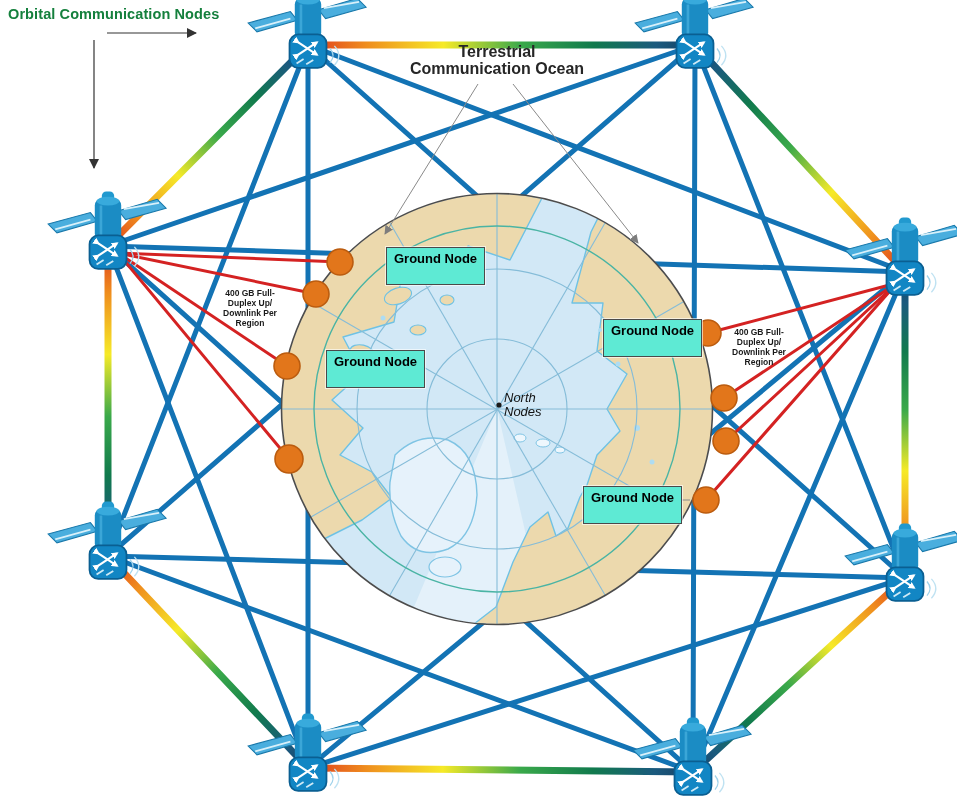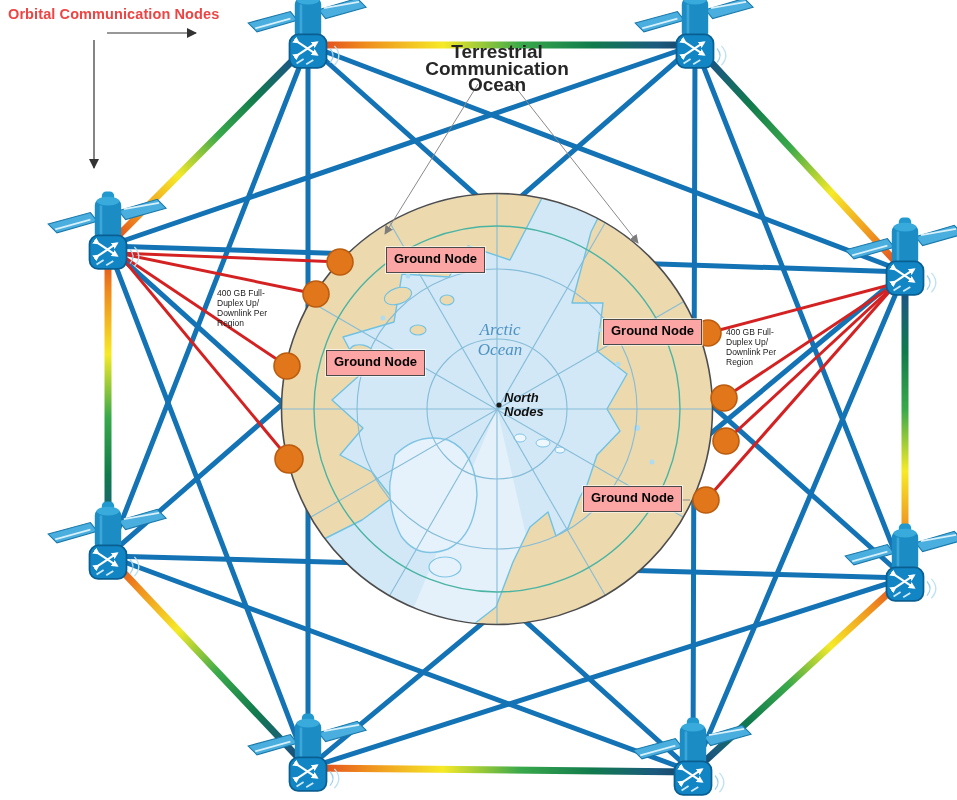--- a/index.html
+++ b/index.html
@@ -1,35 +1,35 @@
 <!DOCTYPE html>
 <html><head>
 <meta charset="utf-8">
 <style>
   html,body{margin:0;padding:0;background:#ffffff;}
   #canvas{position:relative;width:957px;height:800px;background:#ffffff;overflow:hidden;
           font-family:"Liberation Sans",sans-serif;}
   #baseSvg{position:absolute;left:0;top:0;}
-  .lbl{position:absolute;color:#ef4444;}
+  .lbl{position:absolute;color:#15803d;}
   .title-lbl{left:8px;top:6px;font-size:14.5px;font-weight:600;letter-spacing:0.1px;}
-  .terr-lbl{left:408px;top:44px;width:178px;text-align:center;font-size:19px;font-weight:600;
+  .terr-lbl{left:408px;top:44px;width:178px;text-align:center;font-size:16px;font-weight:600;
             line-height:16.5px;color:#262626;}
-  .gn-box{position:absolute;background:#fca5a5;border:1px solid #4a4a4a;padding:3px 7px 6px 7px;
+  .gn-box{position:absolute;background:#5eead4;border:1px solid #4a4a4a;padding:3px 7px 18px 7px;
           font-size:13px;font-weight:bold;color:#000;white-space:nowrap;box-shadow:0 0 0 1px rgba(255,255,255,0.6);}
   .gn1{left:386px;top:247px;}
   .gn2{left:326px;top:350px;}
   .gn3{left:603px;top:319px;}
   .gn4{left:583px;top:486px;}
-  .bw-note{position:absolute;width:66px;text-align:left;font-size:8.5px;font-weight:normal;
+  .bw-note{position:absolute;width:66px;text-align:center;font-size:8.5px;font-weight:bold;
            line-height:10px;color:#1a1a1a;}
   .bw-left{left:217px;top:288px;}
   .bw-right{left:726px;top:327px;}
   .ocean-lbl{left:450px;top:320px;width:100px;text-align:center;font-family:"Liberation Serif",serif;
              font-style:italic;font-size:17px;color:#4f93c4;line-height:20px;}
-  .pole-lbl{left:504px;top:391px;font-size:13px;font-weight:bold;font-style:italic;line-height:14px;color:#111;}
+  .pole-lbl{left:504px;top:391px;font-size:13px;font-weight:normal;font-style:italic;line-height:14px;color:#111;}
 </style>
 </head>
 <body>
 
 <div id="canvas">
 
 <svg id="baseSvg" width="957" height="800" viewBox="0 0 957 800" xmlns="http://www.w3.org/2000/svg" xmlns:xlink="http://www.w3.org/1999/xlink">
   <defs>
 
     <linearGradient id="gSpec">
@@ -227,23 +227,19 @@
   <div>Region</div>
 </div>
 
 <div class="bw-note bw-right">
   <div>400 GB Full-</div>
   <div>Duplex Up/</div>
   <div>Downlink Per</div>
   <div>Region</div>
 </div>
 
-<div class="lbl ocean-lbl">
-  <div>Arctic</div>
-  <div>Ocean</div>
-</div>
 
 <div class="lbl pole-lbl">
   <div>North</div>
   <div>Nodes</div>
 </div>
 
 </div>
 
 </body></html>

